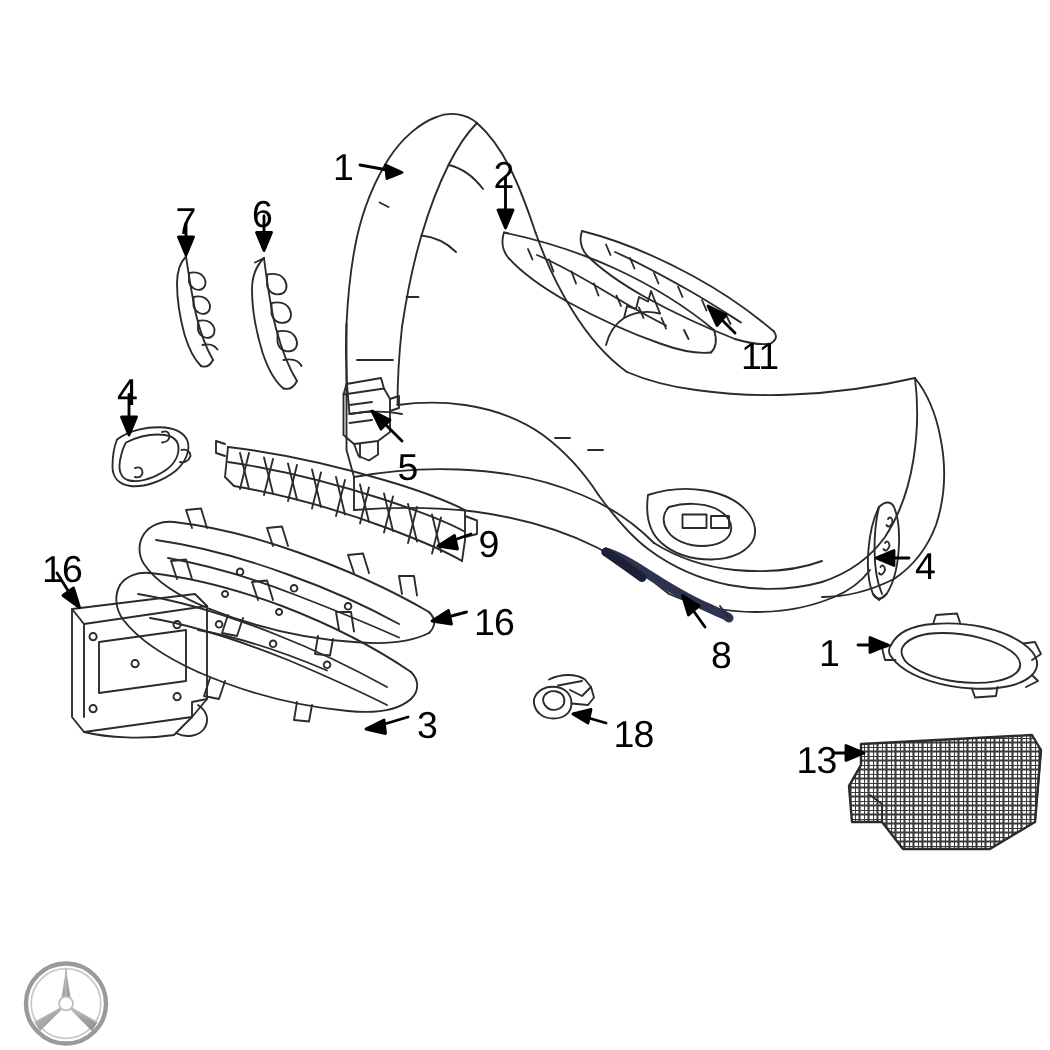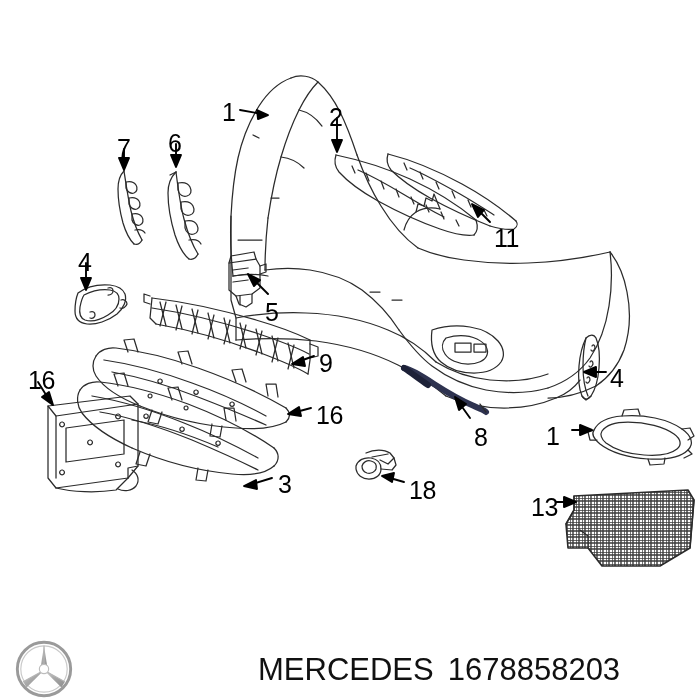--- a/index.html
+++ b/index.html
@@ -400,17 +400,14 @@
     <circle cx="50" cy="50" r="46" fill="#ffffff" stroke="#9a9a9a" stroke-width="5"></circle>
     <circle cx="50" cy="50" r="40" fill="none" stroke="#c9c9c9" stroke-width="2"></circle>
     <path d="M50 10 L56 48 L44 48 Z" fill="url(#starGrad)"></path>
     <path d="M50 52 L86 72 L80 82 Z" fill="url(#starGrad)"></path>
     <path d="M50 52 L20 82 L14 72 Z" fill="url(#starGrad)"></path>
     <path d="M50 10 L50 52 L86 72" fill="none" stroke="#b4b4b4" stroke-width="2"></path>
     <path d="M50 52 L14 72" fill="none" stroke="#b4b4b4" stroke-width="2"></path>
     <circle cx="50" cy="50" r="8" fill="#ffffff" stroke="#bdbdbd" stroke-width="2"></circle>
   </svg>
 
-  <div id="footer-text">
-    <span>MERCEDES</span><span class="pn">1678858203</span>
-  </div>
 
 </div>
 
 </body></html>

